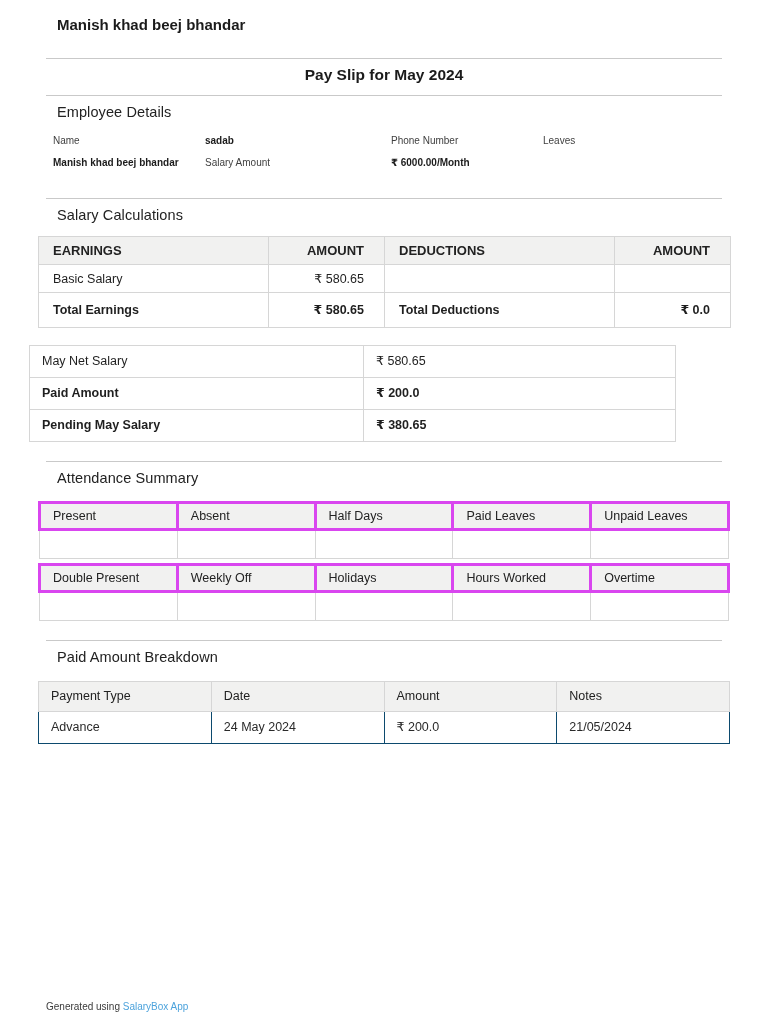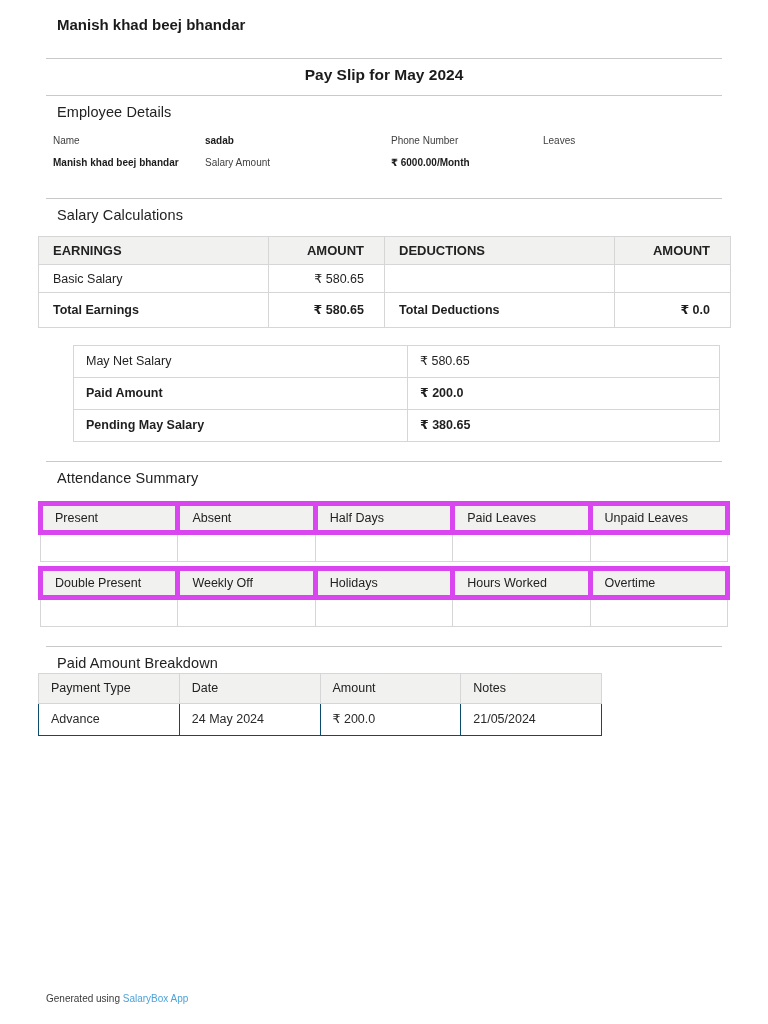--- a/index.html
+++ b/index.html
@@ -23,35 +23,35 @@
 
   table { border-collapse:collapse; table-layout:fixed; }
   td, th { font-size:12.5px; vertical-align:middle; }
 
   .salary-table { margin-top:12px; margin-left:38px; width:692px; border:1px solid #c9c9c9; }
   .salary-table th, .salary-table td { border:1px solid #d6d6d6; padding:6px 14px; text-align:left; }
   .salary-table thead th { background:#f1f1f0; font-weight:700; font-size:13px; color:#222; }
   .amount-col { text-align:right !important; padding-right:20px !important; }
   .total-row td { font-weight:700; padding-top:9px; padding-bottom:10px; }
 
-  .summary-table { margin-top:17px; margin-left:73px; width:646px; border:1px solid #c9c9c9; }
+  .summary-table { margin-top:17px; margin-left:29px; width:646px; border:1px solid #c9c9c9; }
   .summary-table td { border:1px solid #d6d6d6; padding:8px 12px; line-height:15px; }
   .summary-bold td { font-weight:700; }
 
   .rule-4 { margin-top:19px; }
 
   .att-table { margin-left:38px; width:692px; border:1px solid #c9c9c9; }
   .att-table-1 { margin-top:14px; }
   .att-table-2 { margin-top:4px; }
-  .att-table th { border:5px solid #d946ef; background:#f1f1f0; font-weight:400; font-size:12.5px; color:#222; text-align:left; padding:4px 12px; line-height:16px; }
+  .att-table th { border:3px solid #d946ef; background:#f1f1f0; font-weight:400; font-size:12.5px; color:#222; text-align:left; padding:4px 12px; line-height:16px; }
   .att-table td { border:1px solid #d6d6d6; height:29px; padding:0 12px; }
 
   .rule-5 { margin-top:19px; }
 
-  .pay-table { margin-top:1px; margin-left:38px; width:564px; border:1px solid #c9c9c9; }
+  .pay-table { margin-top:15px; margin-left:38px; width:692px; border:1px solid #c9c9c9; }
   .pay-table th { border:1px solid #d6d6d6; background:#f1f1f0; font-weight:400; font-size:12.5px; color:#222; text-align:left; padding:7px 12px; line-height:15px; }
   .pay-table td { border:1px solid #0c4a6e; padding:8px 12px; line-height:15px; color:#2a2a2a; }
 
   .footer { margin-top:257px; margin-left:46px; font-size:10px; color:#3b3b3b; }
   .footer a { color:#4da3dc; text-decoration:none; cursor:pointer; }
 </style>
 </head>
 <body>
 
 <div>

